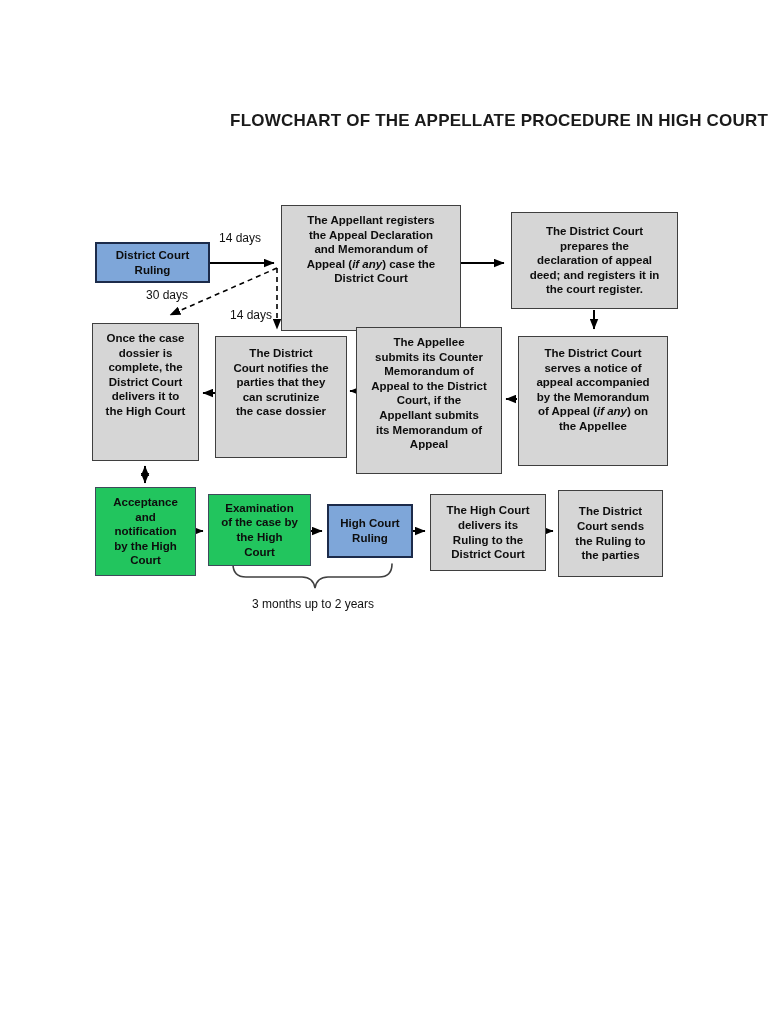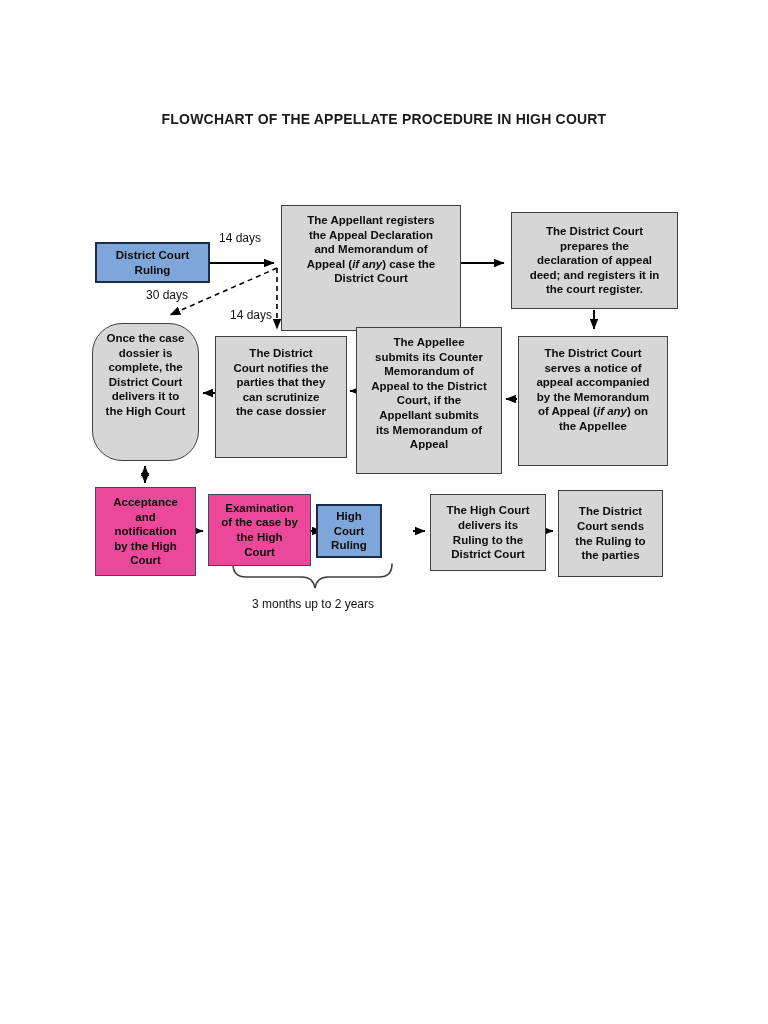--- a/index.html
+++ b/index.html
@@ -2,33 +2,33 @@
 <html><head>
 <meta charset="utf-8">
 <style>
   html,body{margin:0;padding:0;}
   body{
     width:768px;height:1024px;background:#ffffff;position:relative;
     font-family:"Liberation Sans",sans-serif;overflow:hidden;
   }
   .page{position:absolute;inset:0;background:#ffffff;}
   .title{
-    position:absolute;left:0;right:0;top:111px;text-align:center;
-    font-size:14px;font-weight:bold;color:#1a1a1a;letter-spacing:.2px;
+    position:absolute;left:0;right:0;top:111px;text-align:right;
+    font-size:17px;font-weight:bold;color:#1a1a1a;letter-spacing:.2px;
   }
   .node{
     position:absolute;box-sizing:border-box;display:flex;
     align-items:center;justify-content:center;
     font-weight:bold;font-size:11.5px;line-height:1.27;color:#0d0d0d;
   }
   .node .txt{white-space:pre-line;text-align:center;width:100%;padding:0 3px;box-sizing:border-box;}
   .node.top{align-items:flex-start;}
   .grey{background:#d6d6d6;border:1.8px solid #3f3f3f;}
   .blue{background:#7ea6d9;border:2px solid #1c2b4a;}
-  .lightblue{background:#ec4899;border:1.6px solid #3e4a5a;}
+  .lightblue{background:#22c55e;border:1.6px solid #3e4a5a;}
   .edges{position:absolute;inset:0;pointer-events:none;}
   .edge-label{font-family:"Liberation Sans",sans-serif;font-size:12px;fill:#111111;}
 </style>
 </head>
 <body>
 
 <div class="page">
 
   <div class="title">FLOWCHART OF THE APPELLATE PROCEDURE IN HIGH COURT</div>
 
@@ -79,21 +79,21 @@
     </div>
 
   <div class="node grey" style="left:511px;top:212px;width:167px;height:97px;">
       <div class="txt"><span>The District Court
 prepares the
 declaration of appeal
 deed; and registers it in
 the court register.</span></div>
     </div>
 
-  <div class="node grey top" style="left:92px;top:323px;width:107px;height:138px;padding-top:7px;border-radius:30px;">
+  <div class="node grey top" style="left:92px;top:323px;width:107px;height:138px;padding-top:7px;">
       <div class="txt"><span>Once the case
 dossier is
 complete, the
 District Court
 delivers it to
 the High Court</span></div>
     </div>
 
   <div class="node grey top" style="left:215px;top:336px;width:132px;height:122px;padding-top:9px;">
       <div class="txt"><span>The District
@@ -131,21 +131,21 @@
 Court</span></div>
     </div>
 
   <div class="node lightblue" style="left:208px;top:494px;width:103px;height:72px;justify-content:center;">
       <div class="txt"><span>Examination
 of the case by
 the High
 Court</span></div>
     </div>
 
-  <div class="node blue" style="left:316px;top:504px;width:66px;height:54px;justify-content:flex-end;">
+  <div class="node blue" style="left:327px;top:504px;width:86px;height:54px;justify-content:flex-end;">
       <div class="txt"><span>High Court
 Ruling</span></div>
     </div>
 
   <div class="node grey" style="left:430px;top:494px;width:116px;height:77px;">
       <div class="txt"><span>The High Court
 delivers its
 Ruling to the
 District Court</span></div>
     </div>

